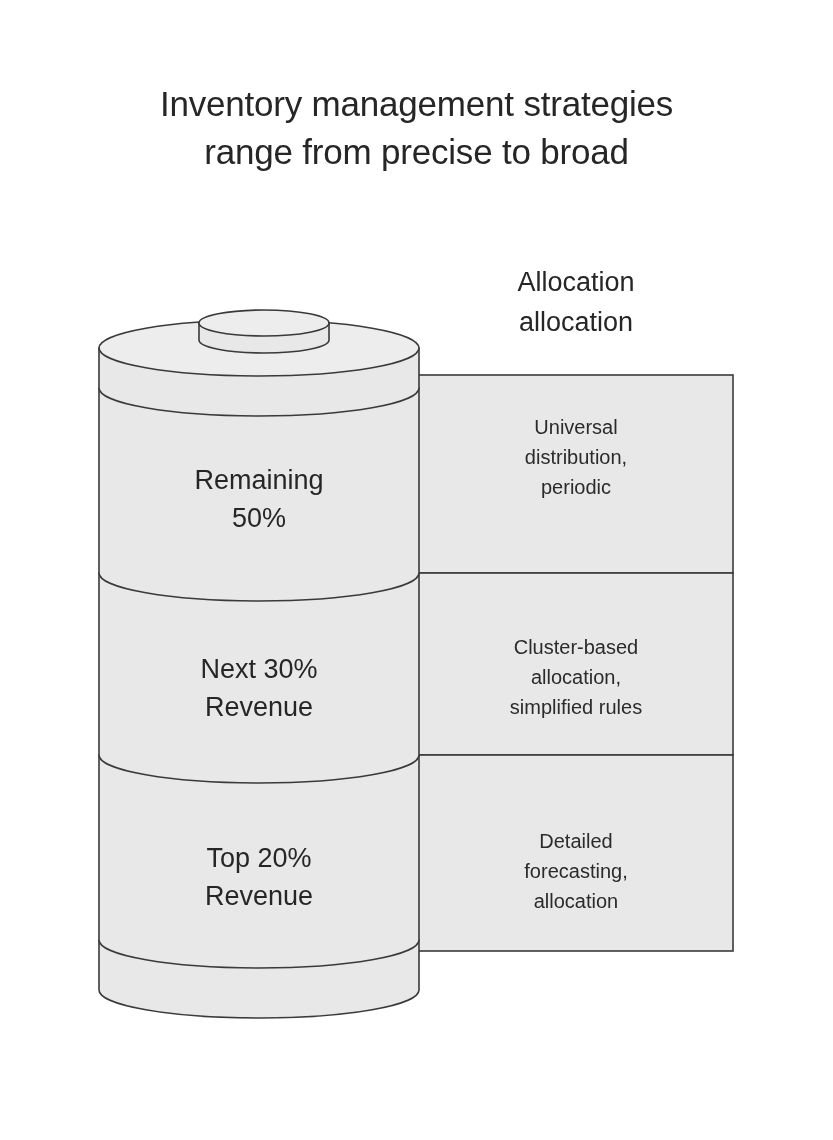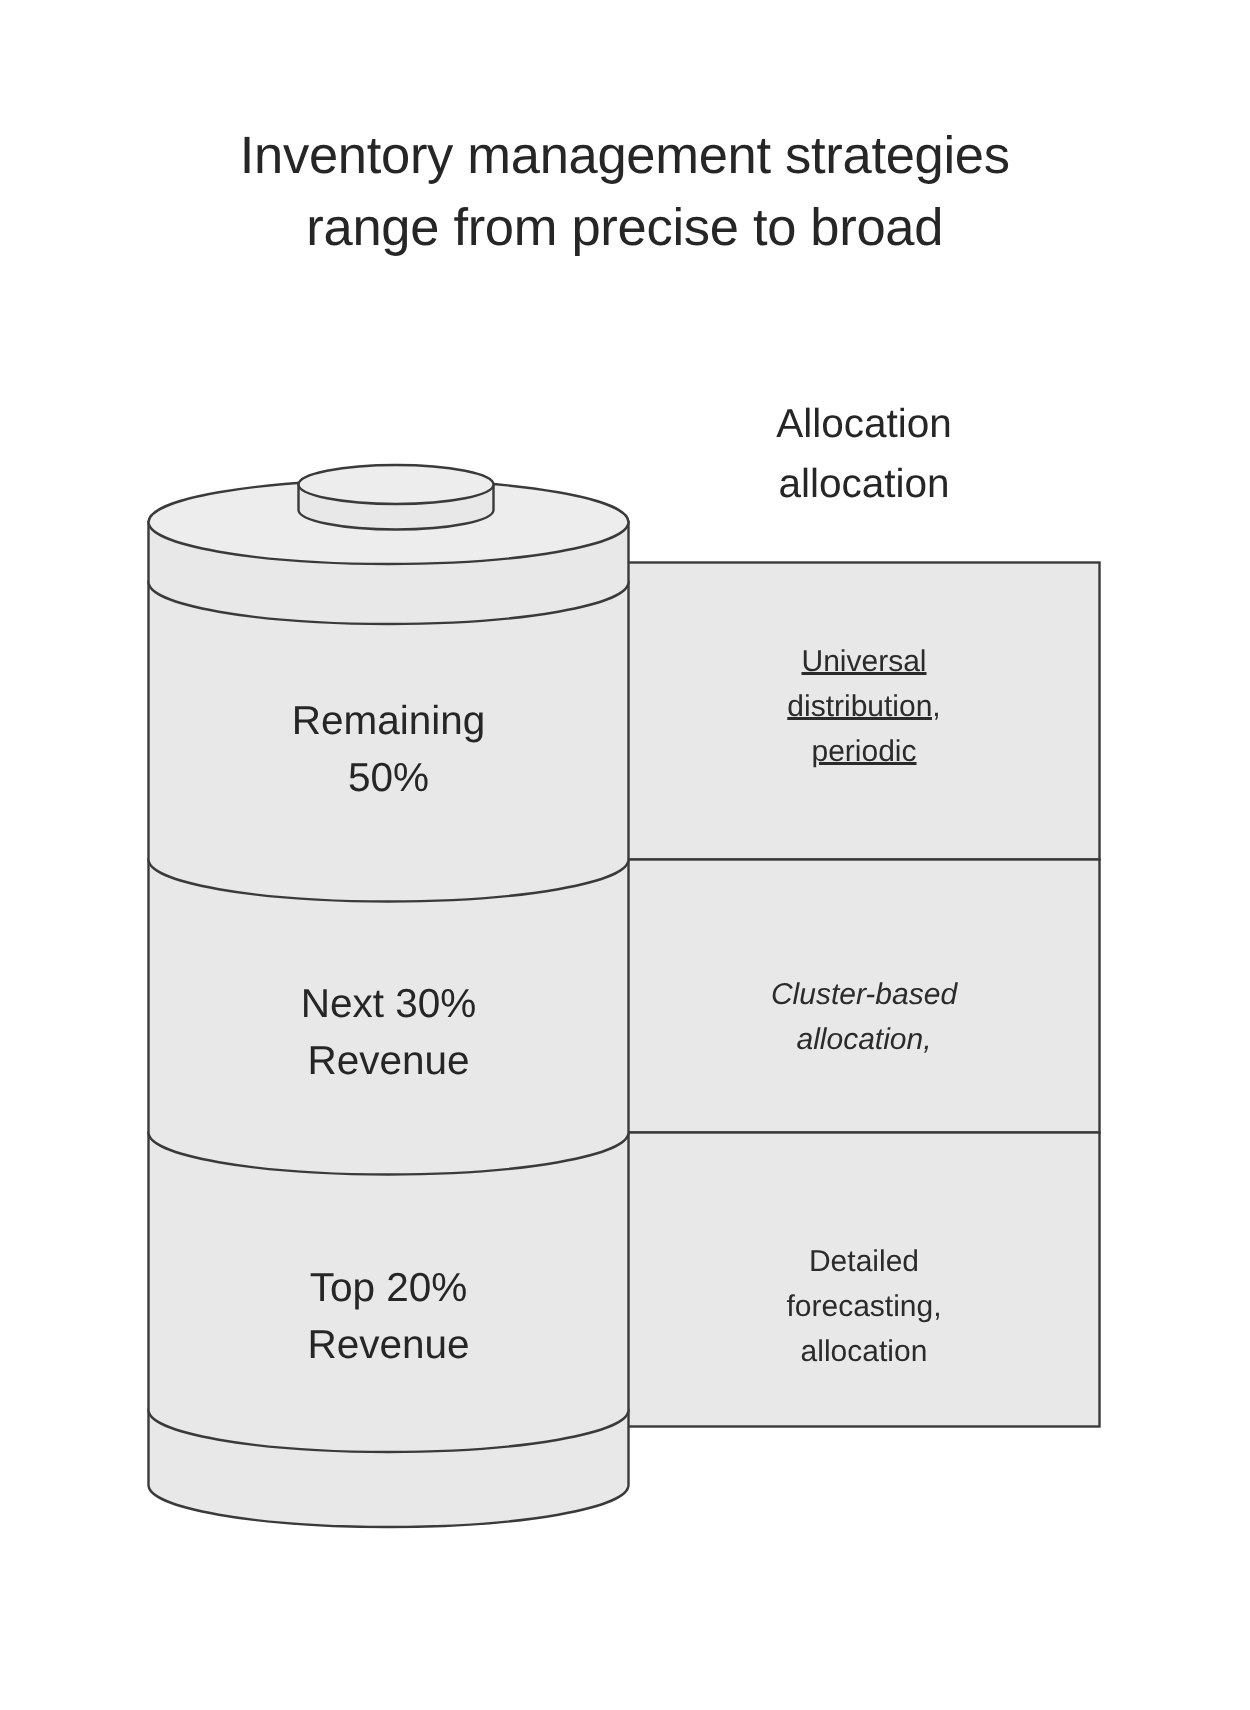--- a/index.html
+++ b/index.html
@@ -137,28 +137,29 @@
   </div>
   <div class="seg-label" style="top:650px;">
     <span>Next 30%</span>
     <span>Revenue</span>
   </div>
   <div class="seg-label" style="top:839px;text-align:center;">
     <span>Top 20%</span>
     <span>Revenue</span>
   </div>
 
-  <div class="box-text" style="top:426px;text-decoration:underline;">
+  <div class="box-text" style="top:412px;">
     <span>Universal</span>
     <span>distribution,</span>
     <span>periodic</span>
   </div>
-  <div class="box-text" style="top:648px;font-style:italic;">
+  <div class="box-text" style="top:632px;">
     <span>Cluster-based</span>
     <span>allocation,</span>
+    <span>simplified rules</span>
   </div>
   <div class="box-text" style="top:826px;">
     <span>Detailed</span>
     <span>forecasting,</span>
     <span>allocation</span>
   </div>
 
 </div>
 
 </body></html>

